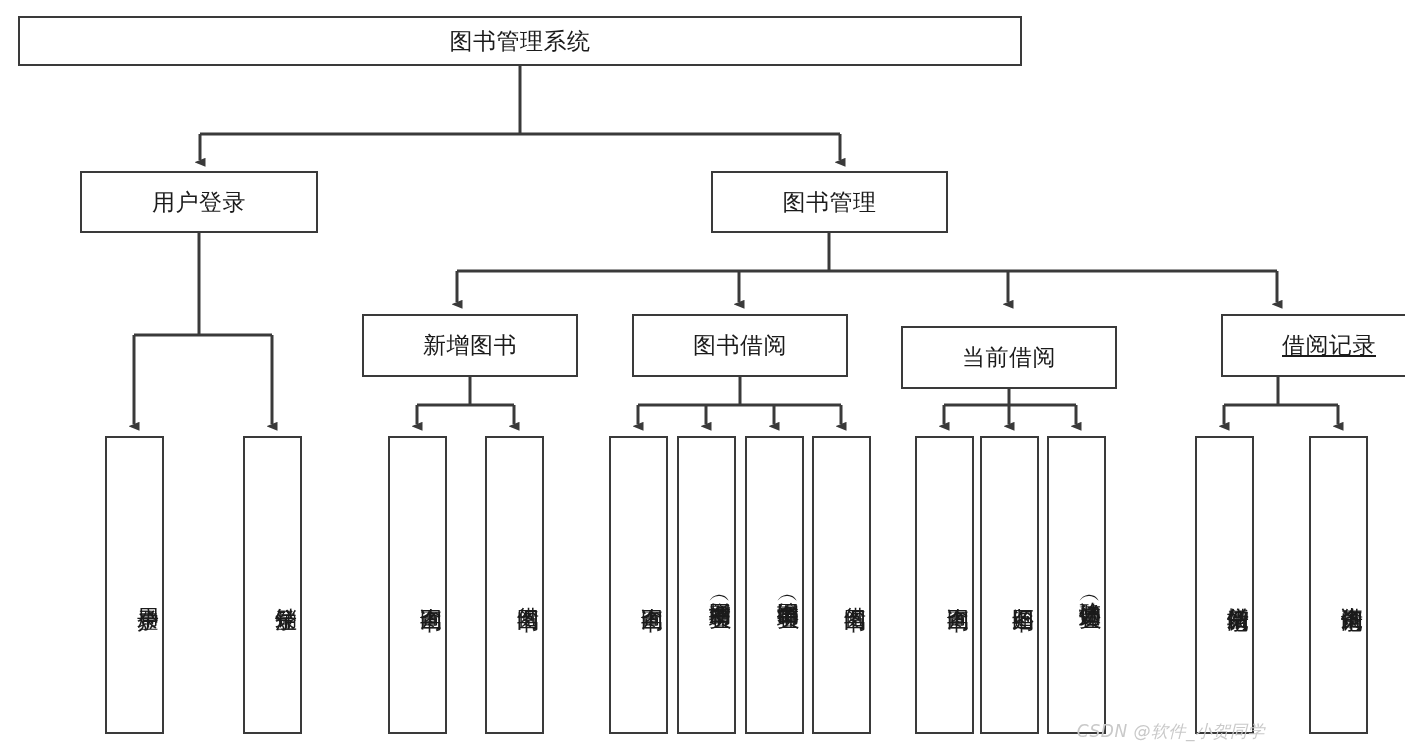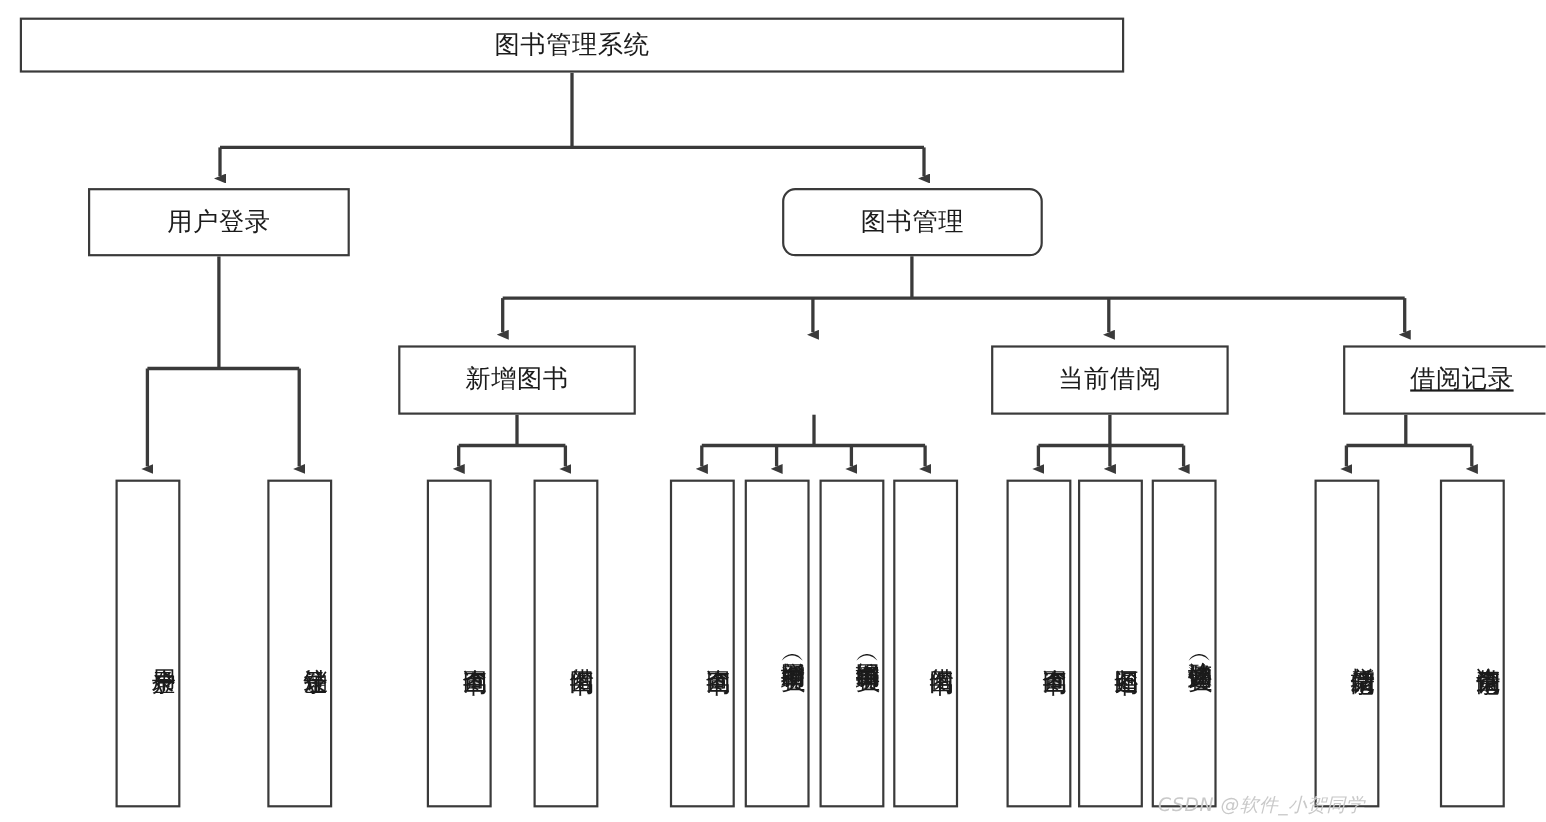--- a/index.html
+++ b/index.html
@@ -11,20 +11,21 @@
     font-family: "DejaVu Sans", "Liberation Sans", sans-serif;
     width: 1405px;
     height: 747px;
     overflow: hidden;
   }
   #diagram-root {
     position: relative;
     width: 1249px;
     height: 747px;
     background: #ffffff;
+    padding-left: 24px;
   }
   #edges-layer {
     position: absolute;
     left: 0;
     top: 0;
     width: 1405px;
     height: 747px;
   }
   .node {
     position: absolute;
@@ -130,28 +131,31 @@
     </g>
   </svg>
 
   <div class="node node-h root" style="left:18px; top:16px; width:1004px; height:50px;">
     <span>图书管理系统</span>
   </div>
 
   <div class="node node-h" style="left:80px; top:171px; width:238px; height:62px;">
     <span>用户登录</span>
   </div>
-  <div class="node node-h" style="left:711px; top:171px; width:237px; height:62px;border-radius:12px;">
+  <div class="node node-h" style="left:711px; top:171px; width:237px; height:62px;">
     <span>图书管理</span>
   </div>
 
   <div class="node node-h" style="left:362px; top:314px; width:216px; height:63px;">
     <span>新增图书</span>
   </div>
-  <div class="node node-h" style="left:901px; top:314px; width:216px; height:63px;">
+  <div class="node node-h" style="left:632px; top:314px; width:216px; height:63px;">
+    <span>图书借阅</span>
+  </div>
+  <div class="node node-h" style="left:901px; top:326px; width:216px; height:63px;">
     <span>当前借阅</span>
   </div>
   <div class="node node-h" style="left:1221px; top:314px; width:216px; height:63px;text-decoration:underline;">
     <span>借阅记录</span>
   </div>
 
   <div class="node node-v" style="left:105px; top:436px; width:59px; height:298px;">
     <span class="vtext">用户登录</span>
   </div>
   <div class="node node-v" style="left:243px; top:436px; width:59px; height:298px;">

